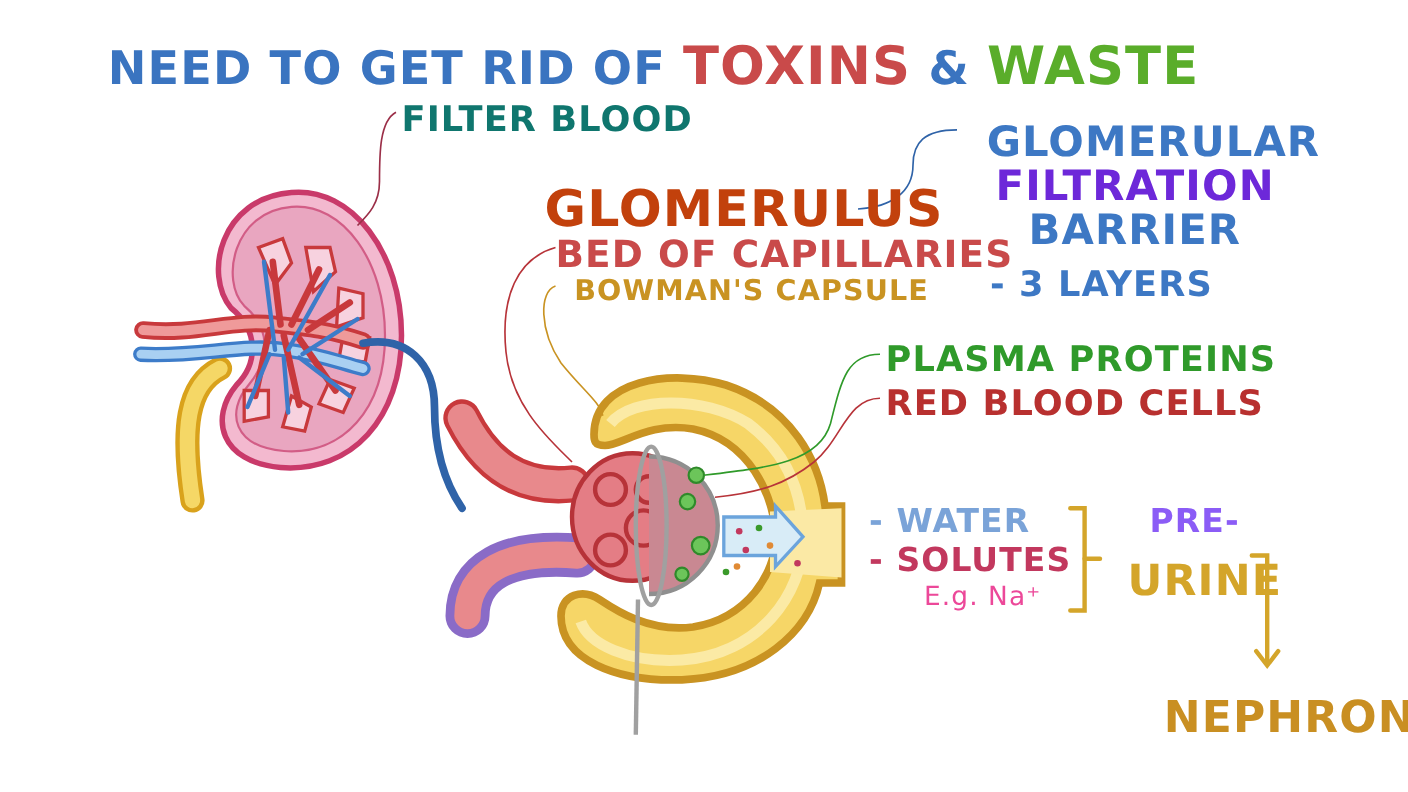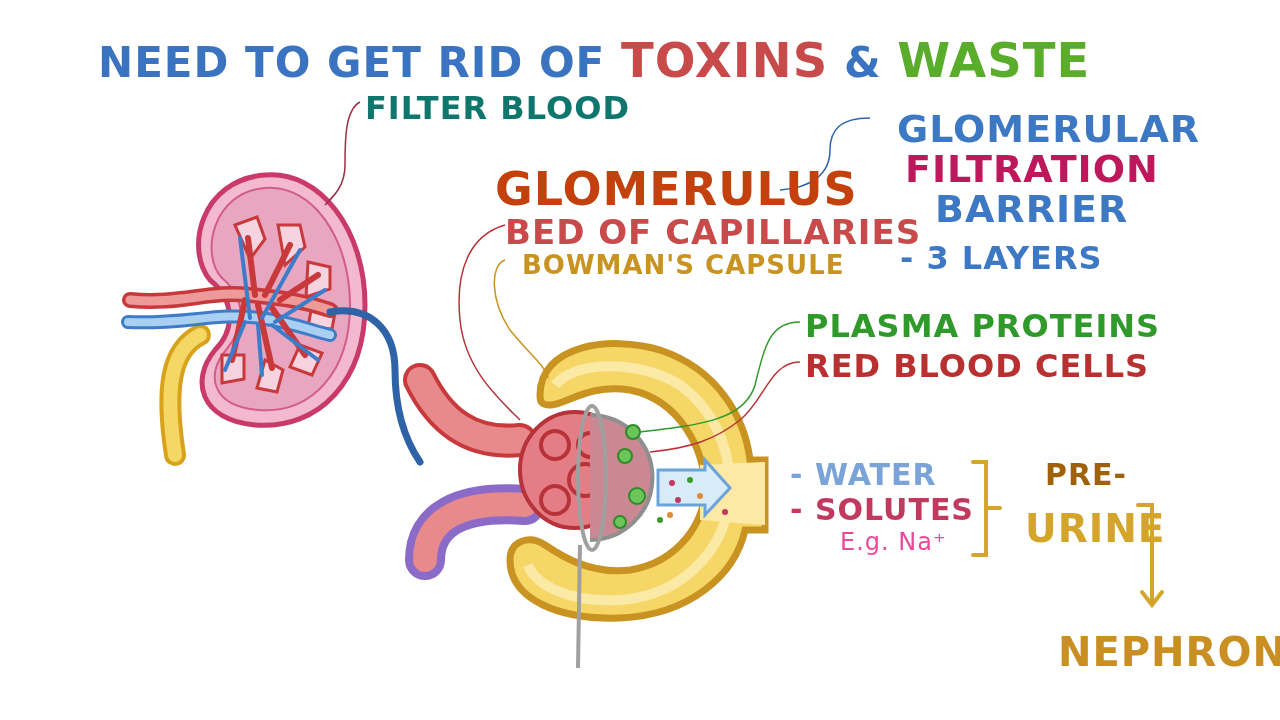--- a/index.html
+++ b/index.html
@@ -120,27 +120,27 @@
   <span style="color:#3a74c0;">&amp;</span>
   <span style="color:#5aad2a;font-size:48px;">Waste</span>
 </div>
 
 <div class="lbl" style="left:365px;top:92px;font-size:32px;color:#0f766e;">Filter Blood</div>
 <div class="lbl" style="left:495px;top:166px;font-size:46px;color:#c2410c;">Glomerulus</div>
 <div class="lbl" style="left:505px;top:215px;font-size:34px;color:#c94a4a;">Bed of Capillaries</div>
 <div class="lbl" style="left:510px;top:252px;font-size:26px;color:#c99322;margin-left:12px;">Bowman's Capsule</div>
 
 <div class="lbl" style="left:897px;top:110px;font-size:38px;color:#3d78c4;">Glomerular</div>
-<div class="lbl" style="left:905px;top:150px;font-size:38px;color:#be185d;">Filtration</div>
+<div class="lbl" style="left:905px;top:150px;font-size:38px;color:#6d28d9;">Filtration</div>
 <div class="lbl" style="left:935px;top:190px;font-size:38px;color:#3d78c4;">Barrier</div>
 <div class="lbl" style="left:900px;top:242px;font-size:32px;color:#3d78c4;">- 3 Layers</div>
 
 <div class="lbl" style="left:805px;top:310px;font-size:32px;color:#2f9a2a;">Plasma Proteins</div>
 <div class="lbl" style="left:805px;top:350px;font-size:32px;color:#b8302f;">Red Blood cells</div>
 
 <div class="lbl" style="left:790px;top:460px;font-size:30px;color:#7aa3d8;">- Water</div>
 <div class="lbl" style="left:790px;top:495px;font-size:30px;color:#c2385e;">- Solutes</div>
 <div class="lbl" style="left:840px;top:530px;font-size:24px;color:#ec4899;text-transform:none;font-weight:normal;">E.g. Na⁺</div>
 
-<div class="lbl" style="left:1045px;top:460px;font-size:30px;color:#a16207;">Pre-</div>
+<div class="lbl" style="left:1045px;top:460px;font-size:30px;color:#8b5cf6;">Pre-</div>
 <div class="lbl" style="left:1025px;top:497px;font-size:39px;color:#d4a52a;margin-top:12px;">Urine</div>
 
 <div class="lbl" style="left:1058px;top:632px;font-size:40px;color:#c98f22;">Nephron</div>
 
 </body></html>

